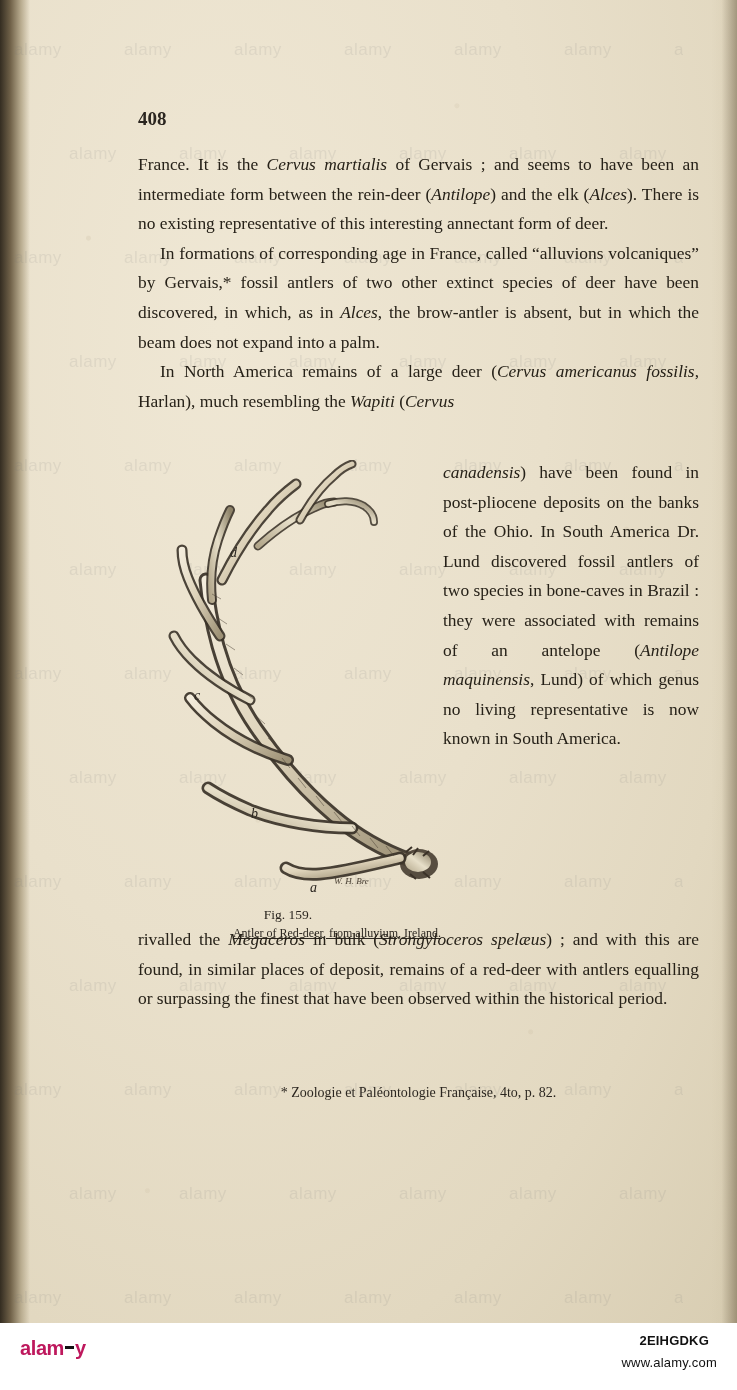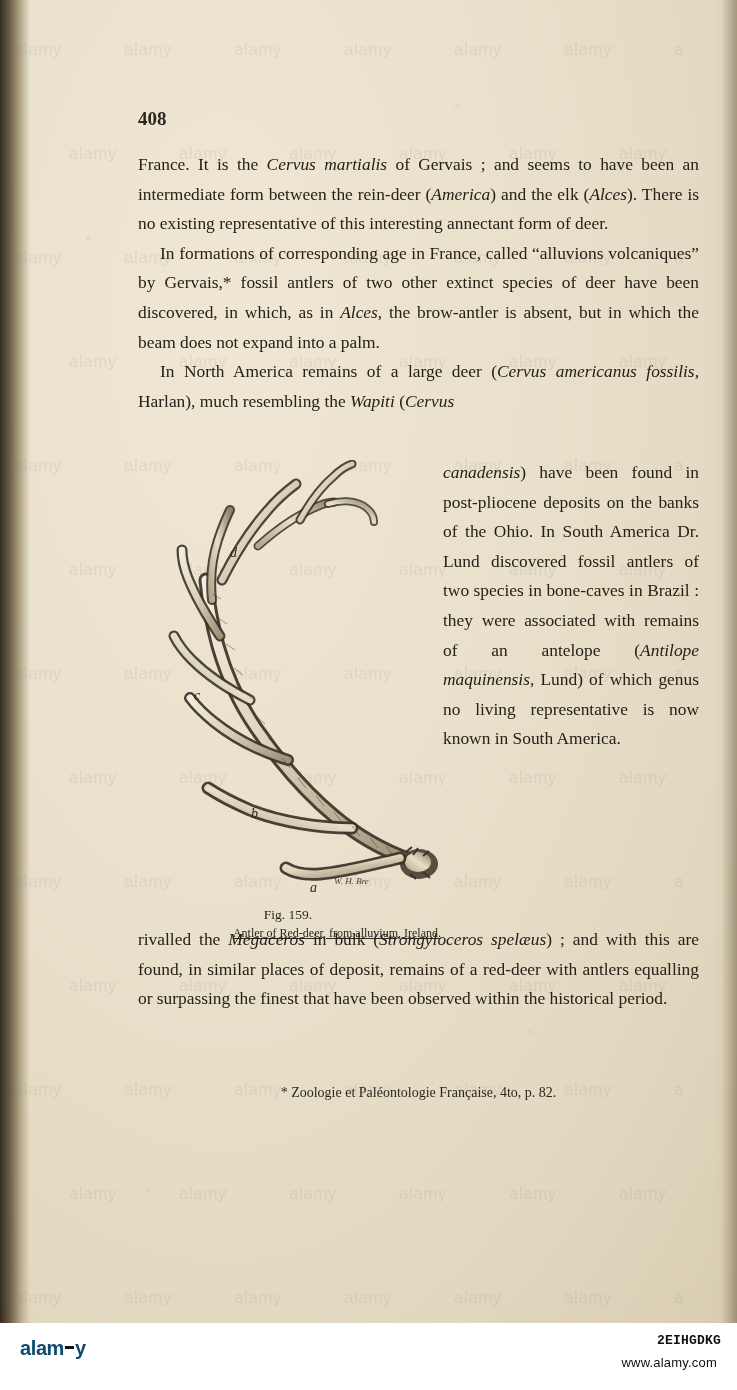--- a/index.html
+++ b/index.html
@@ -184,36 +184,36 @@
     height: 67px;
     background: #ffffff;
   }
   #alamy-logo {
     position: absolute;
     left: 20px;
     top: 14px;
     font-family: "Liberation Sans", sans-serif;
     font-size: 20px;
     font-weight: bold;
-    color: #0c4a6e;
+    color: #be185d;
     letter-spacing: -0.4px;
   }
   #alamy-logo .dash {
     display: inline-block;
     width: 9px;
     height: 3px;
     background: #111;
     vertical-align: middle;
     margin: 0 1px 4px 1px;
   }
   #image-id {
     position: absolute;
-    right: 16px;
+    right: 28px;
     top: 10px;
-    font-family: Liberation Mono, monospace;
+    font-family: Liberation Sans, sans-serif;
     font-size: 13px;
     font-weight: bold;
     color: #111111;
     letter-spacing: .2px;
   }
   #alamy-url {
     position: absolute;
     right: 20px;
     top: 32px;
     font-family: "Liberation Sans", sans-serif;
@@ -322,21 +322,21 @@
       <span class="wm" style="left: 454px; top: 1288px;">alamy</span>
       <span class="wm" style="left: 564px; top: 1288px;">alamy</span>
       <span class="wm" style="left: 674px; top: 1288px;">alamy</span>
     </div>
 
   <div class="folio-row">
     <div id="folio-number">408</div>
   </div>
 
   <div id="block-top">
-    <p class="para">France.  It is the <i>Cervus martialis</i> of Gervais ; and seems to have been an intermediate form between the rein-deer (<i>America</i>) and the elk (<i>Alces</i>).  There is no existing representative of this interesting annectant form of deer.</p>
+    <p class="para">France.  It is the <i>Cervus martialis</i> of Gervais ; and seems to have been an intermediate form between the rein-deer (<i>Antilope</i>) and the elk (<i>Alces</i>).  There is no existing representative of this interesting annectant form of deer.</p>
     <p class="para indent">In formations of corresponding age in France, called “alluvions volcaniques” by Gervais,* fossil antlers of two other extinct species of deer have been discovered, in which, as in <i>Alces</i>, the brow-antler is absent, but in which the beam does not expand into a palm.</p>
     <p class="para indent">In North America remains of a large deer (<i>Cervus americanus fossilis</i>, Harlan), much resembling the <i>Wapiti</i> (<i>Cervus</i></p>
   </div>
 
   <div id="figure-wrap">
     <div id="antler-art">
       <svg width="300" height="445" viewBox="0 0 300 445">
         <defs>
           <linearGradient id="bone" x1="0" y1="0" x2="1" y2="1">
             <stop offset="0%" stop-color="#f3ecdc"></stop>

